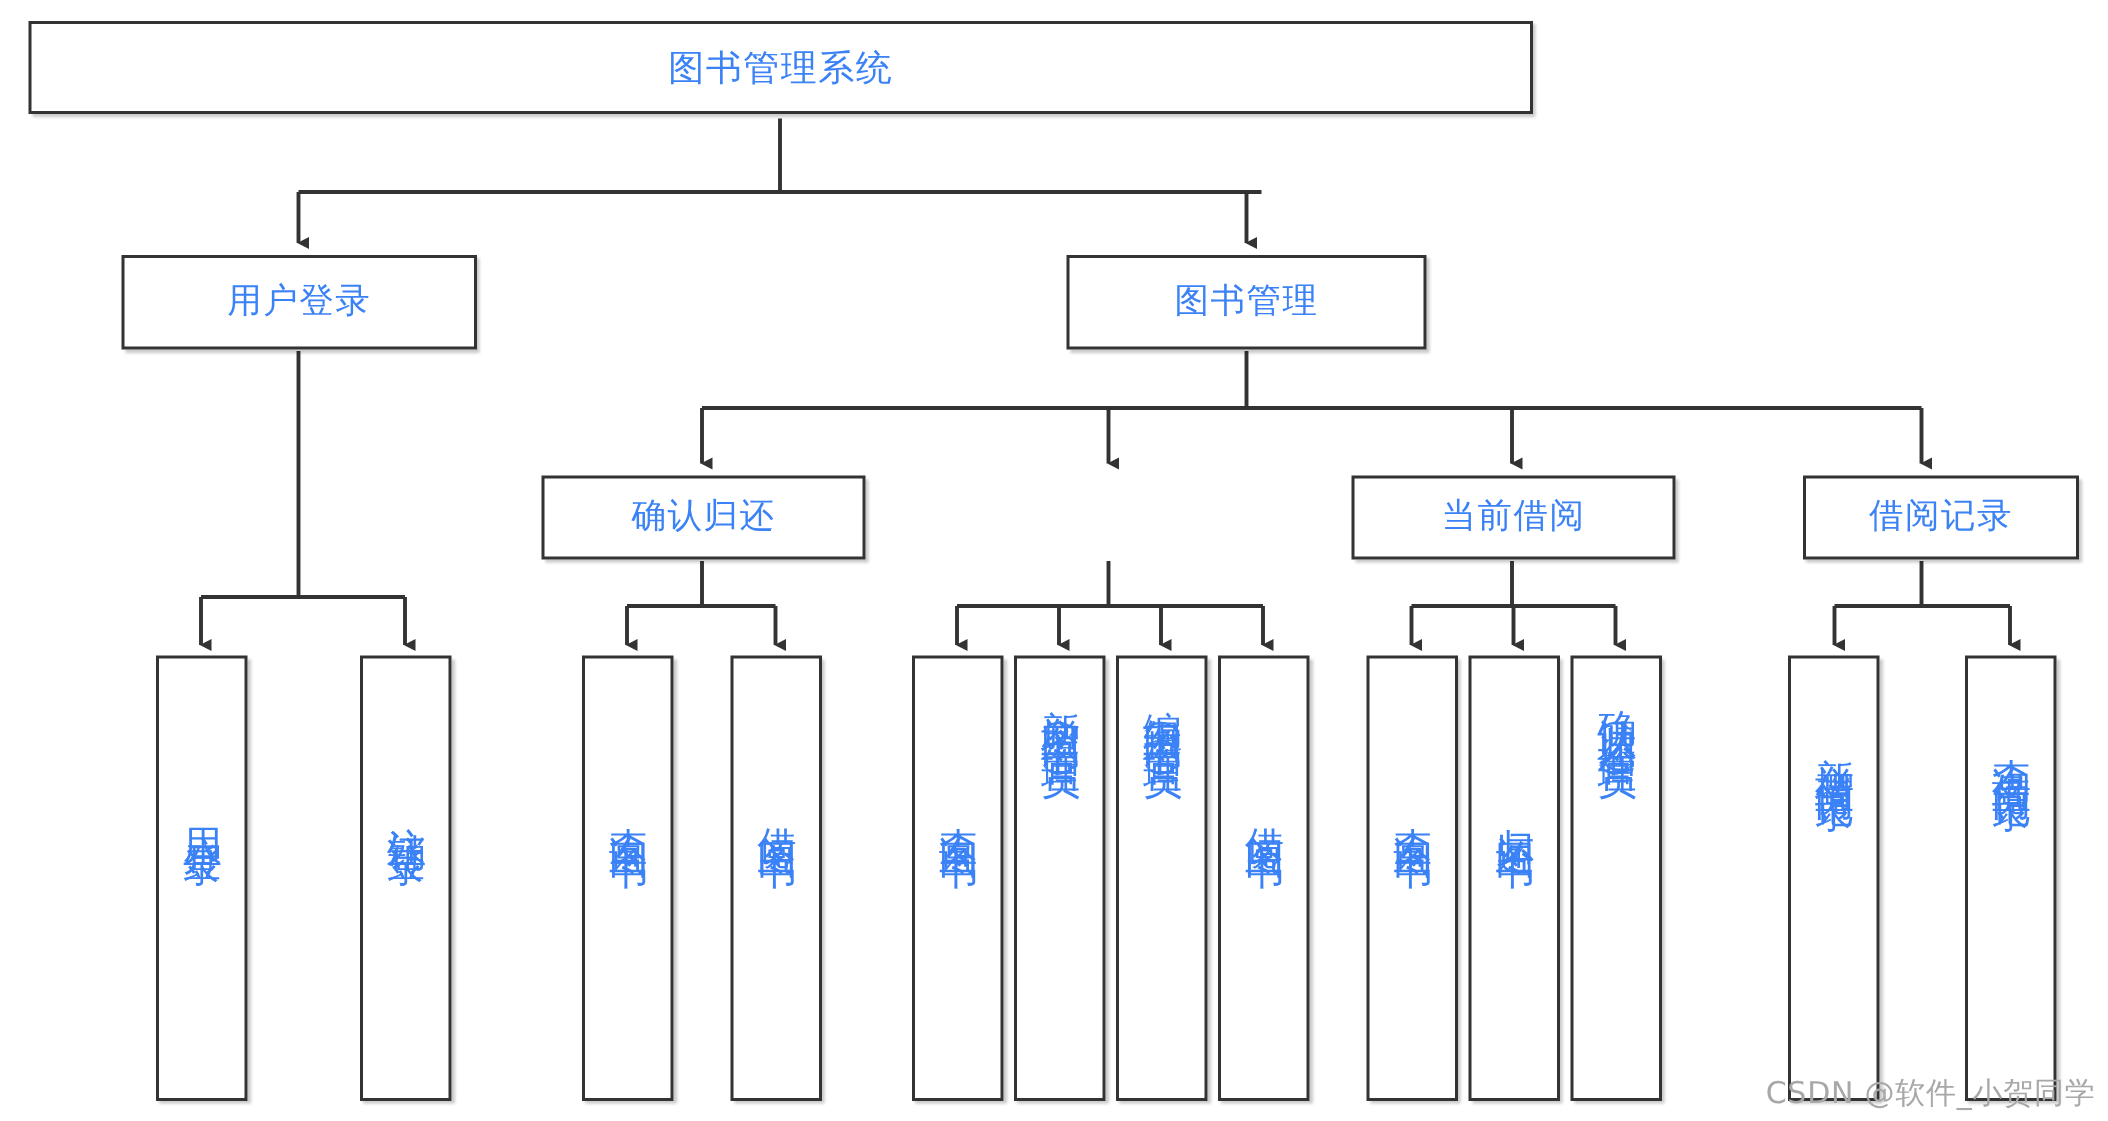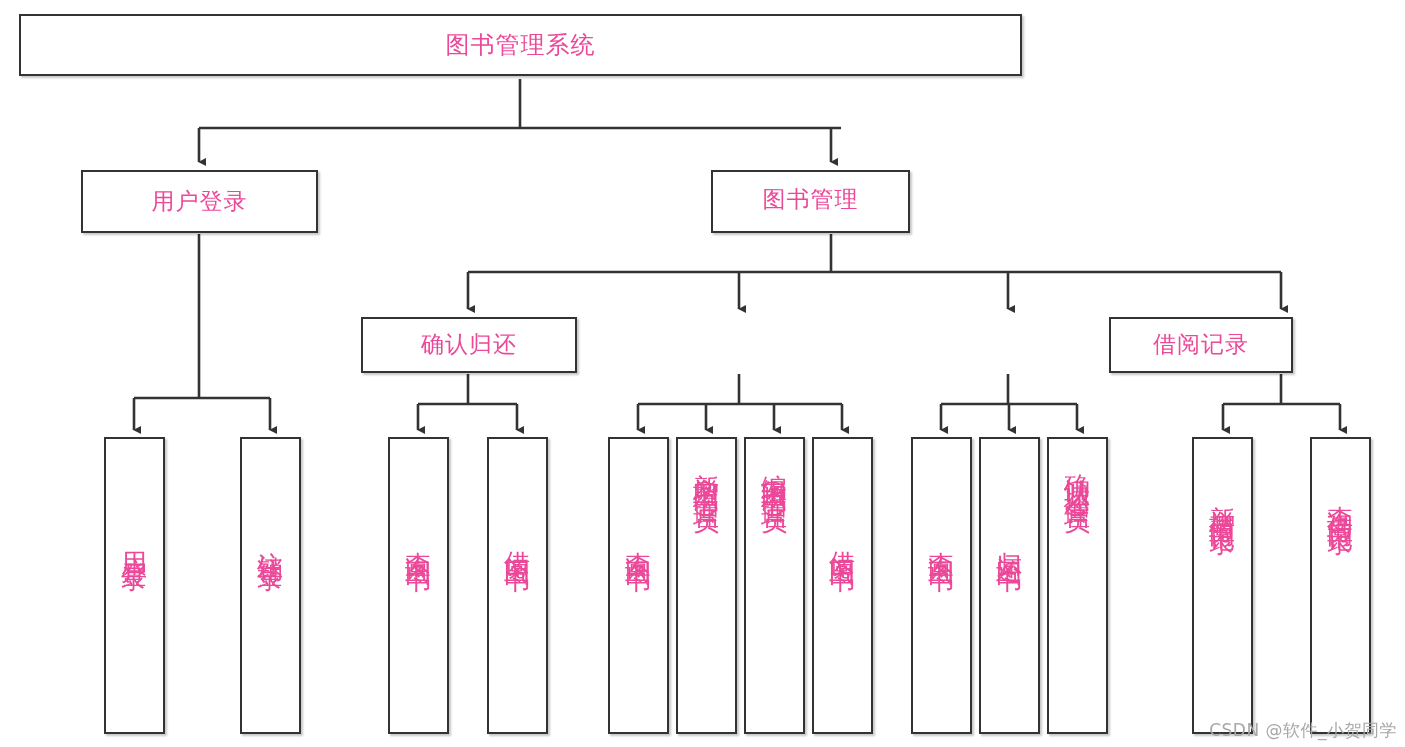--- a/index.html
+++ b/index.html
@@ -30,21 +30,21 @@
     position: absolute;
     box-sizing: border-box;
     background: #ffffff;
     border: 2.5px solid #333333;
     display: flex;
     align-items: center;
     justify-content: center;
     box-shadow: 2px 2px 2px rgba(0,0,0,0.22);
   }
   .node-label {
-    color: #ec4899;
+    color: #3b82f6;
     text-align: center;
     line-height: 1.18;
     white-space: nowrap;
   }
   
   .node.horiz .node-label {
     font-size: 23px;
     letter-spacing: 1px;
   }
   .node.root .node-label {
@@ -69,21 +69,21 @@
   .node.vert.tall .node-label {
     margin-top: 8px;
   }
   .node.vert.short .node-label {
     margin-top: 40px;
   }
   #watermark {
     position: absolute;
     right: 8px;
     bottom: 5px;
-    font-size: 17px;
+    font-size: 20px;
     color: #a8a8a8;
     letter-spacing: 0.5px;
     white-space: nowrap;
     user-select: none;
   }
 </style>
 </head>
 <body>
 
 <div id="diagram-root">
@@ -139,31 +139,34 @@
   </svg>
 
   <div class="node horiz root" style="left:19px; top:14px; width:1003px; height:62px;">
     <span class="node-label">图书管理系统</span>
   </div>
 
   <div class="node horiz" style="left:81px; top:170px; width:237px; height:63px;">
     <span class="node-label">用户登录</span>
   </div>
 
-  <div class="node horiz" style="left:711px; top:170px; width:199px; height:63px;font-family:Liberation Mono, monospace;">
+  <div class="node horiz" style="left:711px; top:170px; width:240px; height:63px;">
     <span class="node-label">图书管理</span>
   </div>
 
   <div class="node horiz" style="left:361px; top:317px; width:216px; height:56px;">
     <span class="node-label">确认归还</span>
   </div>
 
 
-
-  <div class="node horiz" style="left:1109px; top:317px; width:184px; height:56px;">
+  <div class="node horiz" style="left:901px; top:317px; width:216px; height:56px;">
+    <span class="node-label">当前借阅</span>
+  </div>
+
+  <div class="node horiz" style="left:1202px; top:317px; width:184px; height:56px;">
     <span class="node-label">借阅记录</span>
   </div>
 
   <div class="node vert midlow" style="left:104px; top:437px; width:61px; height:297px;">
     <span class="node-label">用户登录</span>
   </div>
 
   <div class="node vert midlow" style="left:240px; top:437px; width:61px; height:297px;">
     <span class="node-label">注销登录</span>
   </div>

